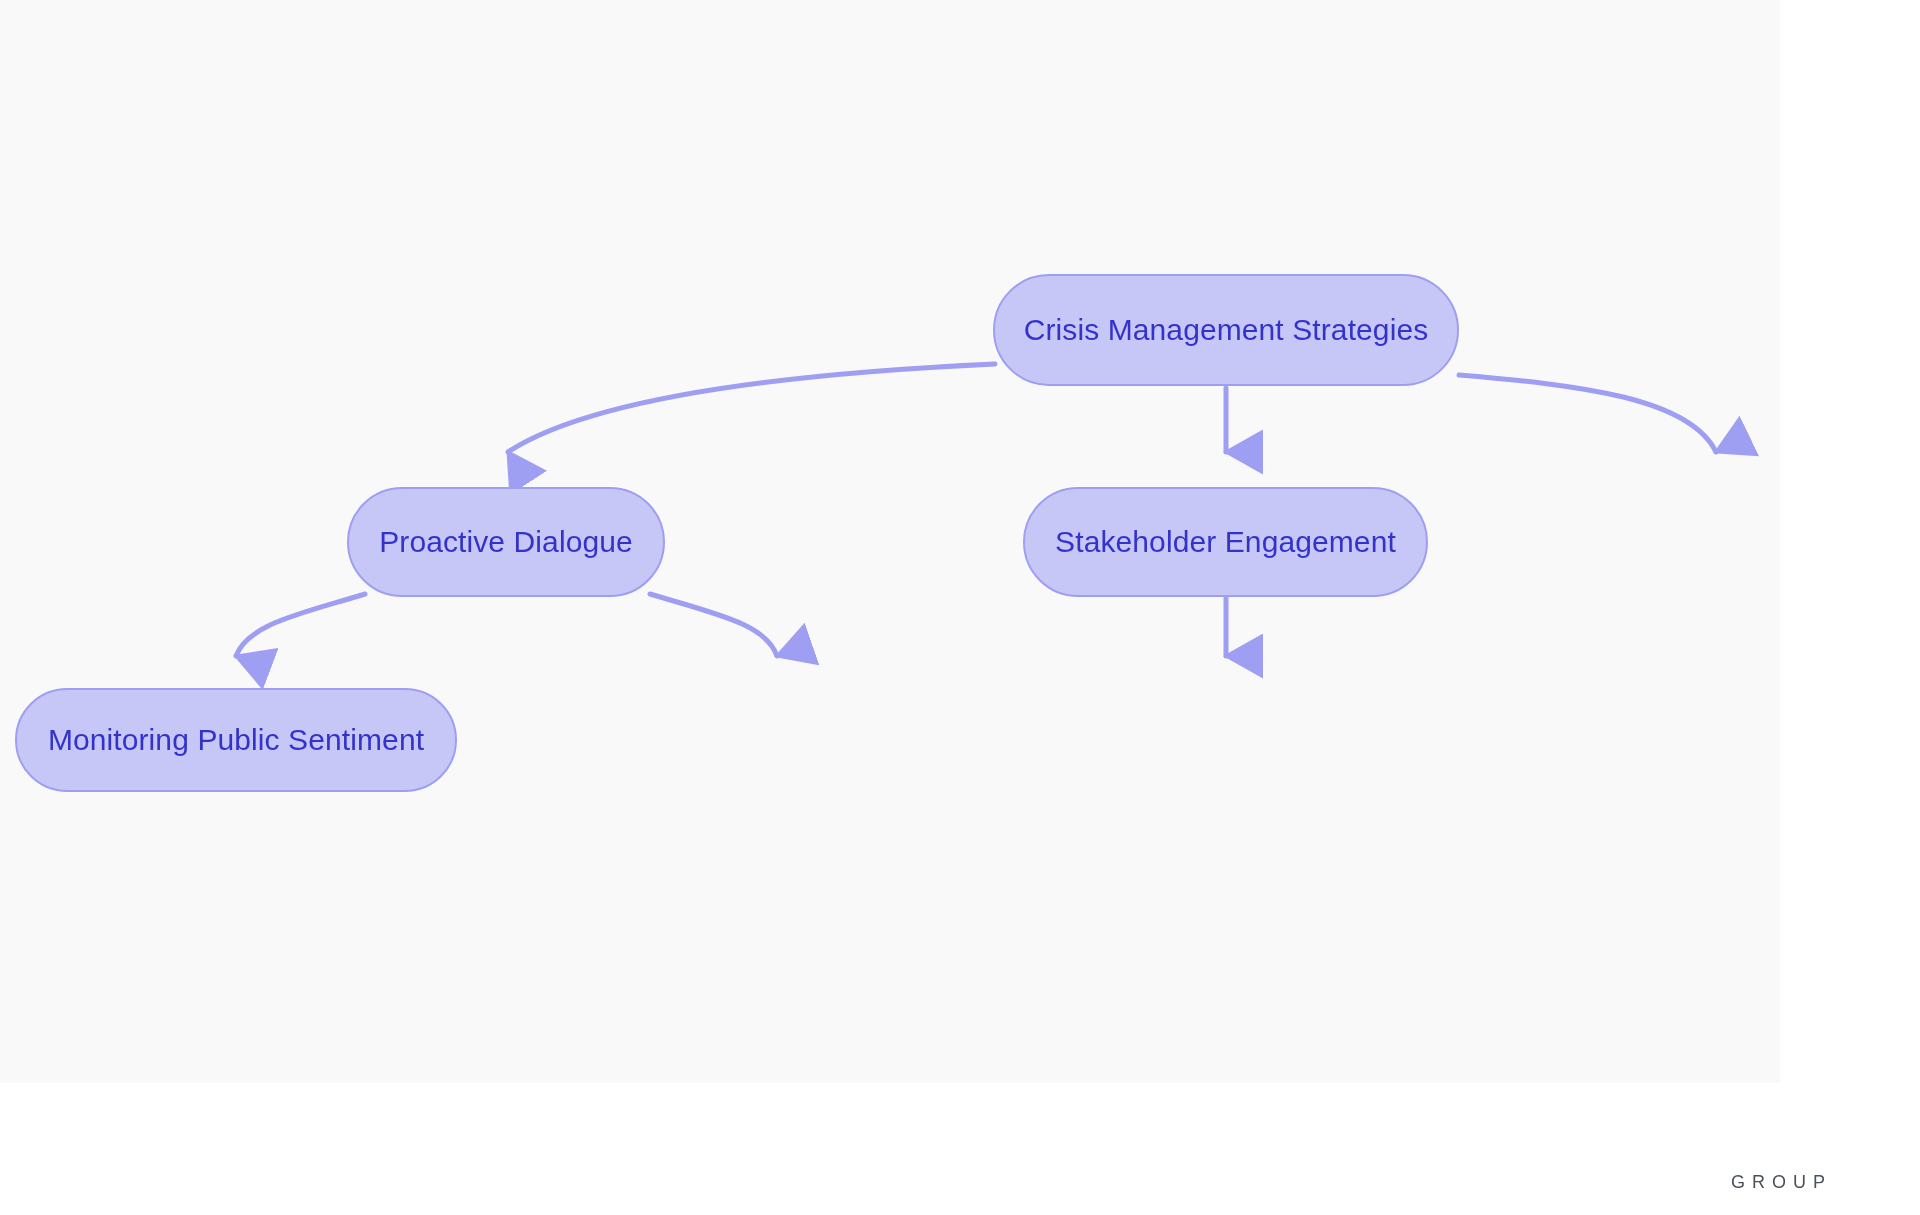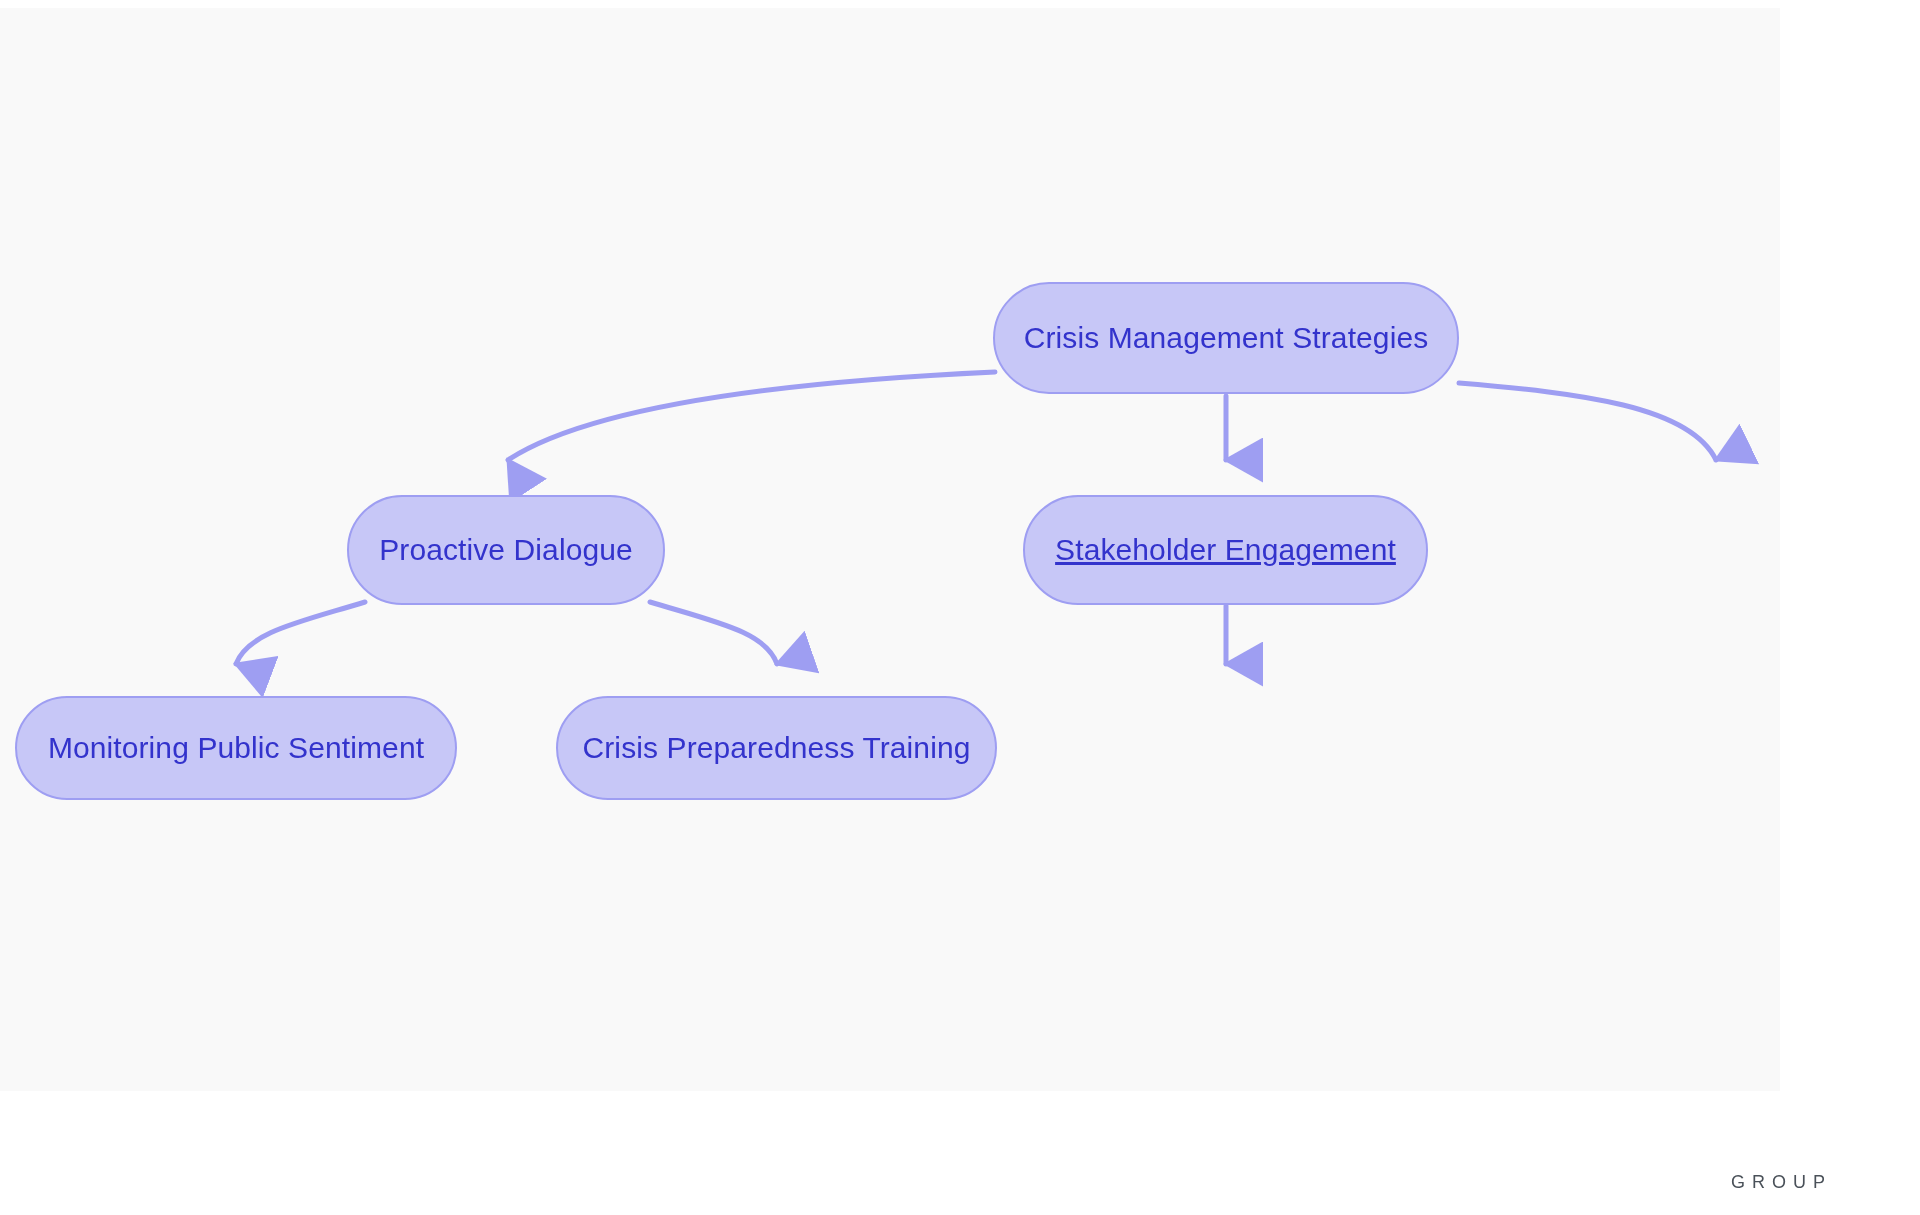--- a/index.html
+++ b/index.html
@@ -17,21 +17,21 @@
   }
   #page {
     position: relative;
     width: 1920px;
     height: 1215px;
     background: #ffffff;
   }
   #canvas {
     position: absolute;
     left: 0;
-    top: 8px;
+    top: 0;
     width: 1780px;
     height: 1083px;
     background: #f9f9f9;
   }
   #edges {
     position: absolute;
     left: 0;
     top: 0;
     width: 1920px;
     height: 1083px;
@@ -55,21 +55,21 @@
   }
   .node-label {
     display: block;
     line-height: 1;
     padding: 0 4px;
   }
 
   
   #node-root          { left: 993px;  top: 274px; width: 466px; height: 112px; }
   #node-proactive     { left: 347px;  top: 487px; width: 318px; height: 110px; }
-  #node-stakeholder   { left: 1023px; top: 487px; width: 405px; height: 110px; text-decoration: underline; }
+  #node-stakeholder   { left: 1023px; top: 487px; width: 405px; height: 110px; }
   #node-emotional     { left: 1528px; top: 487px; width: 376px; height: 110px; }
   #node-monitoring    { left: 15px;   top: 688px; width: 442px; height: 104px; }
   #node-preparedness  { left: 556px;  top: 688px; width: 441px; height: 104px; }
   #node-building      { left: 1101px; top: 688px; width: 251px; height: 104px; }
 
   
   #logo {
     position: absolute;
     right: 42px;
     bottom: 22px;
@@ -132,23 +132,20 @@
 
     <div class="node" id="node-stakeholder">
       <span class="node-label">Stakeholder Engagement</span>
     </div>
 
 
     <div class="node" id="node-monitoring">
       <span class="node-label">Monitoring Public Sentiment</span>
     </div>
 
-    <div class="node" id="node-preparedness">
-      <span class="node-label">Crisis Preparedness Training</span>
-    </div>
 
 
   </div>
 
   <div id="logo">
     <span id="logo-subtext">GROUP</span>
   </div>
 
 </div>
 

